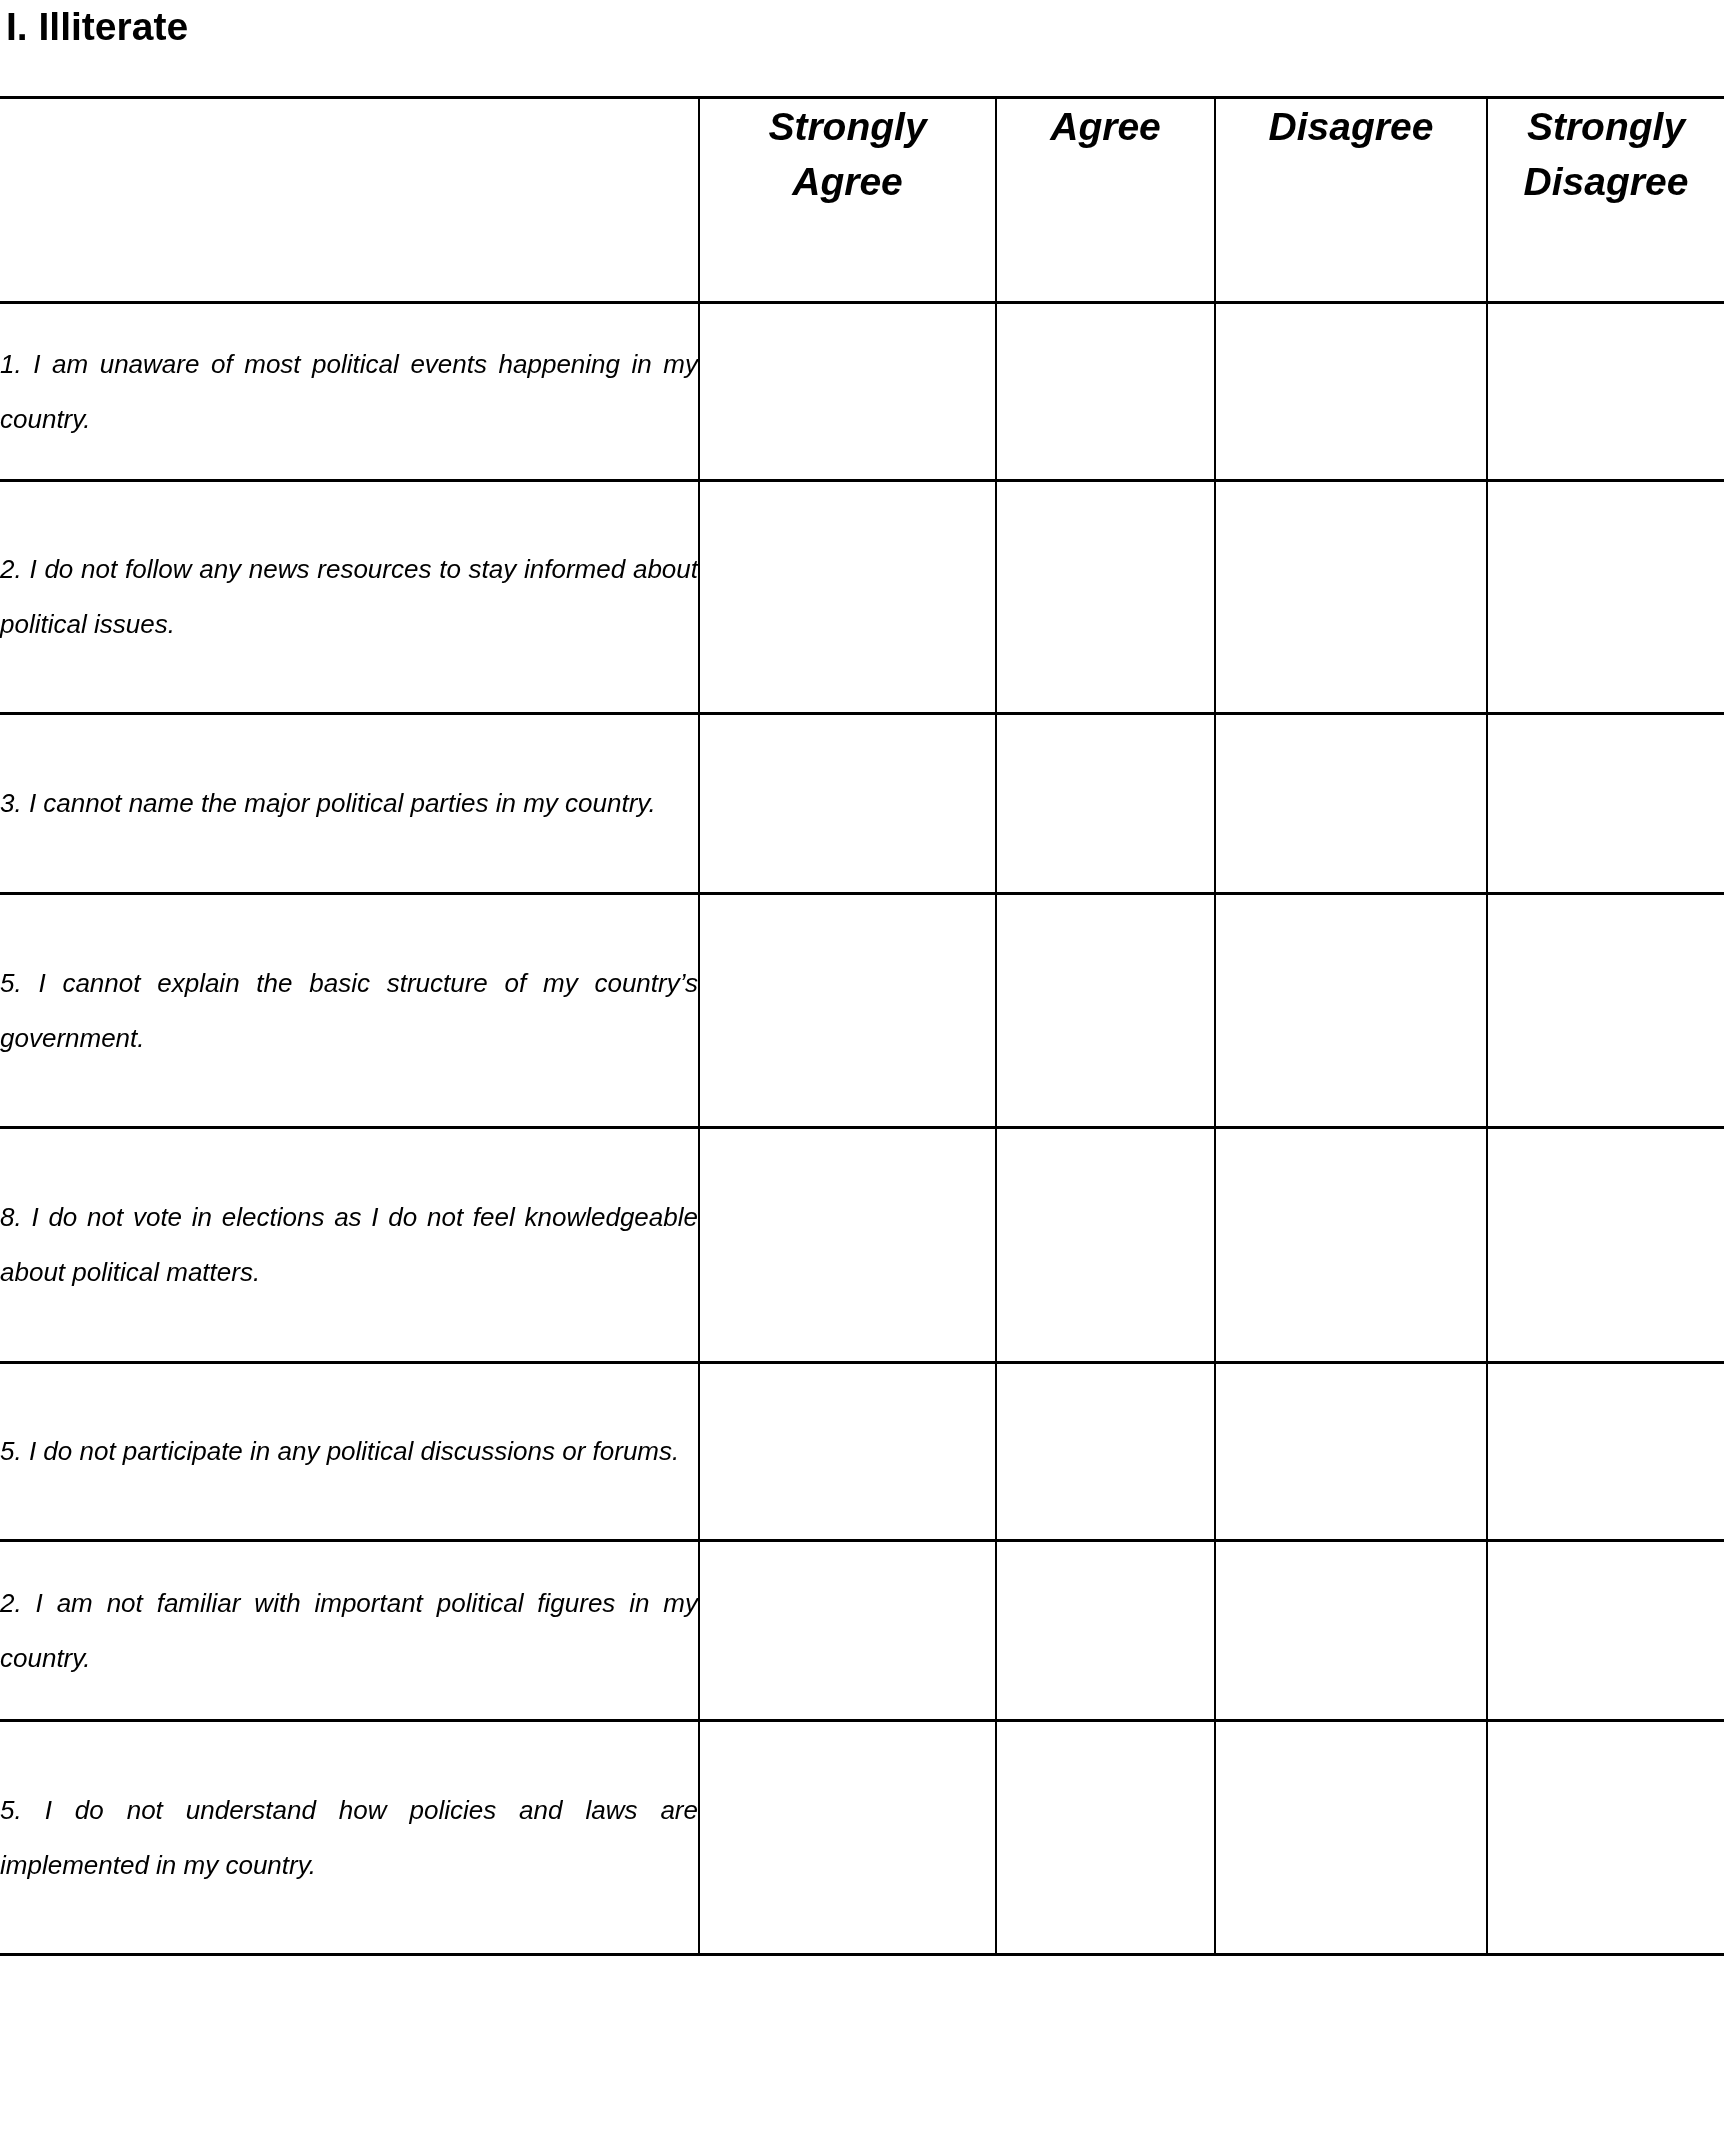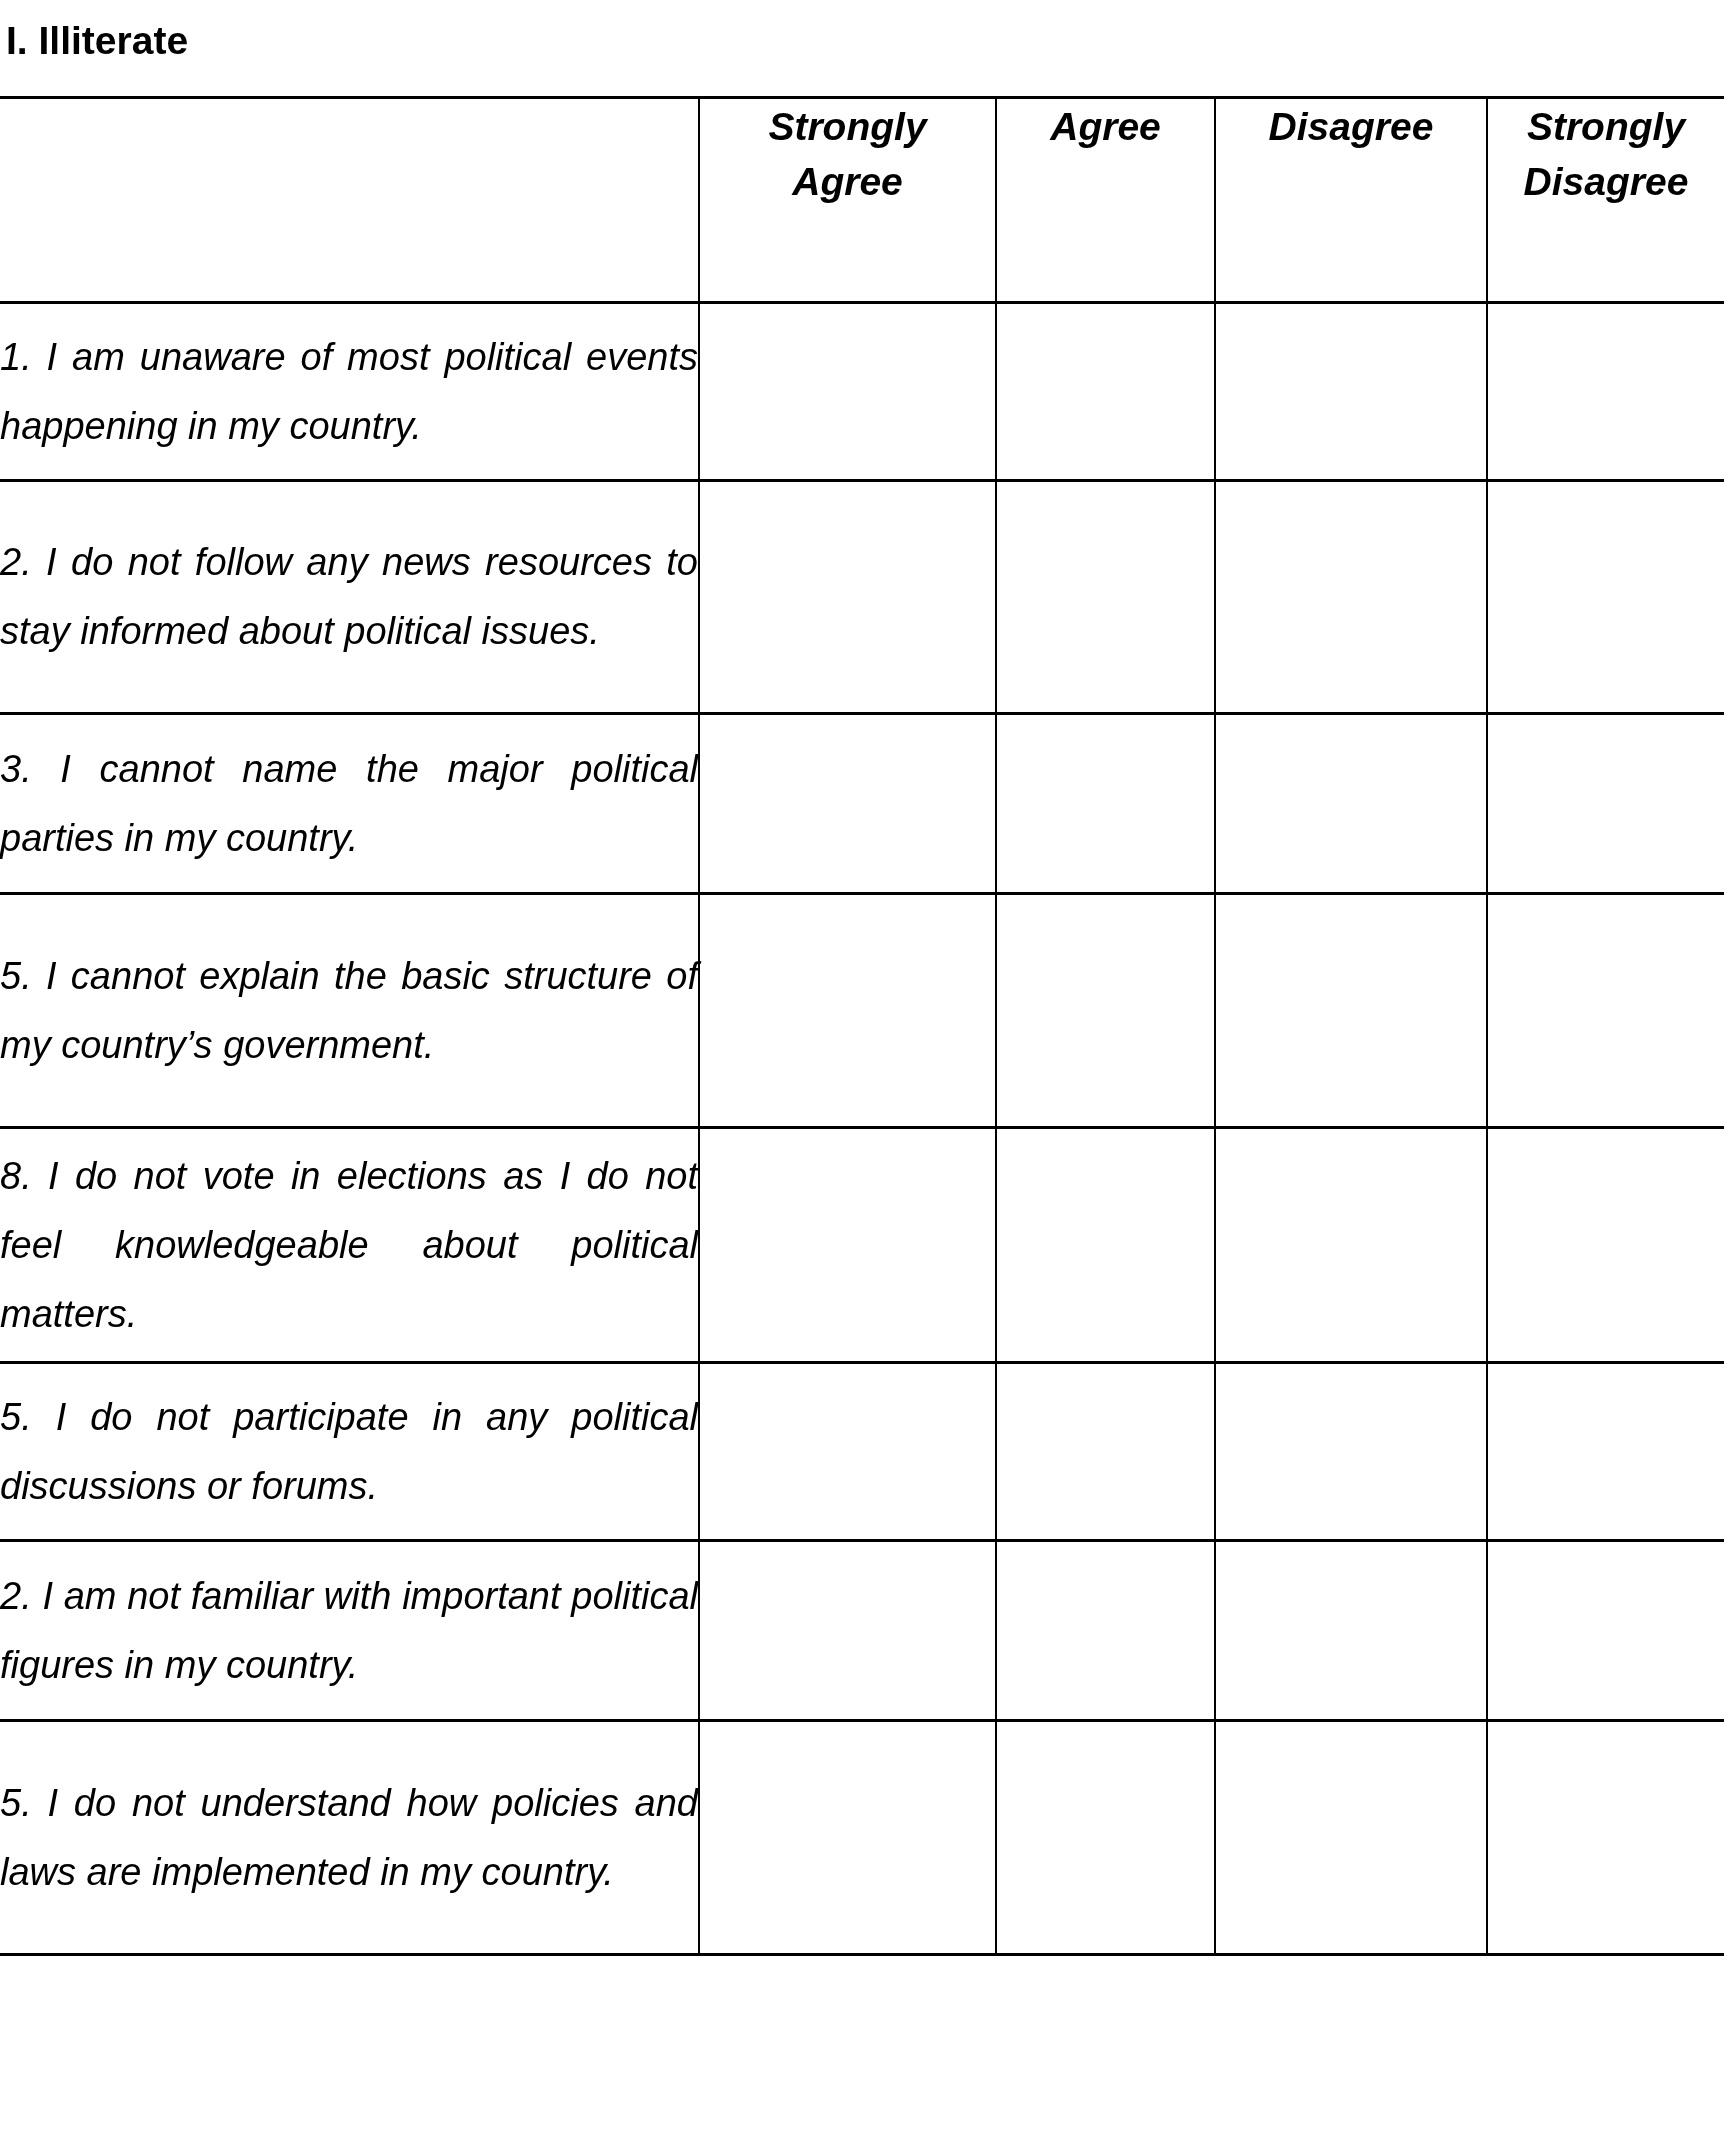--- a/index.html
+++ b/index.html
@@ -1,24 +1,24 @@
 <!DOCTYPE html>
 <html><head>
 <meta charset="utf-8">
 <style>
   html, body { margin:0; padding:0; background:#ffffff; }
   body { width:1724px; height:2136px; position:relative; overflow:hidden;
          font-family:"Liberation Sans", sans-serif; color:#000; }
-  .section-title { position:absolute; left:6px; top:16px; font-size:39px; font-weight:bold; line-height:50px; }
+  .section-title { position:absolute; left:6px; top:2px; font-size:39px; font-weight:bold; line-height:50px; }
   table.survey { position:absolute; left:0; top:96px; width:1724px; border-collapse:collapse; table-layout:fixed; }
   table.survey td, table.survey th { border-left:2px solid #000; border-right:2px solid #000; border-top:3px solid #000; border-bottom:3px solid #000; padding:0;font-style:italic; }
   table.survey tr > *:first-child { border-left:none; }
   table.survey tr > *:last-child { border-right:none; }
   th.hdr { font-weight:bold; font-size:39px; line-height:55px; text-align:center; vertical-align:top; padding-top:44px; }
-  td.stmt { font-size:38px; line-height:69px; text-align:justify; vertical-align:middle; padding:0 22px 0 6px; }
+  td.stmt { font-size:26px; line-height:55px; text-align:justify; vertical-align:middle; padding:0 22px 0 6px; }
   td.resp { }
 </style>
 </head>
 <body>
 
 <div class="section-title">I.  Illiterate</div>
 
 <table class="survey">
   <colgroup>
     <col style="width:699px">

